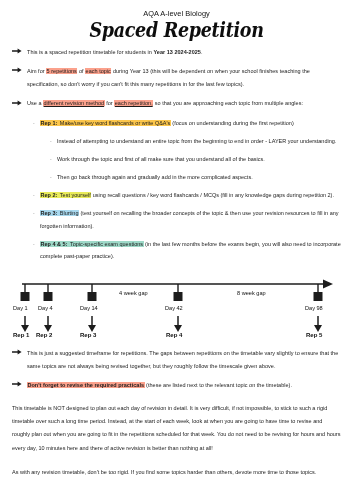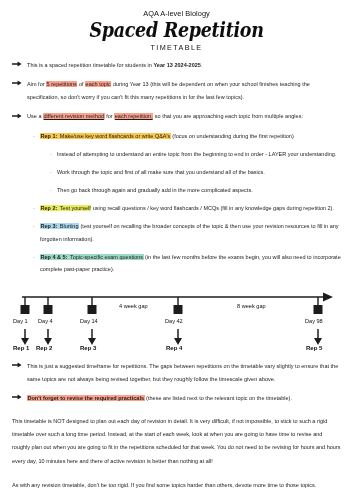--- a/index.html
+++ b/index.html
@@ -137,21 +137,20 @@
   .para-tight { margin-top: 11px; }
 </style>
 </head>
 <body>
 
 <div class="page">
 
   <div class="hdr">
     <div class="hdr-sub">AQA A-level Biology</div>
     <div class="hdr-title">Spaced Repetition</div>
-    <div class="hdr-kicker">TIMETABLE</div>
   </div>
 
   <div class="blk">
 
     <div class="b1">
       <span class="arrow">
         <svg width="10" height="6" viewBox="0 0 10 6">
             <path d="M0 2.2h5.6V.4L9.6 3 5.6 5.6V3.8H0z" fill="#1c1c1c"></path>
           </svg>
       </span>

